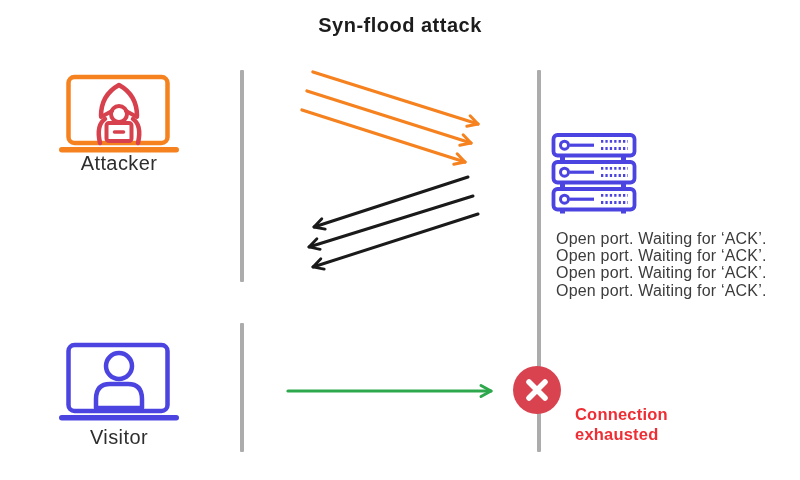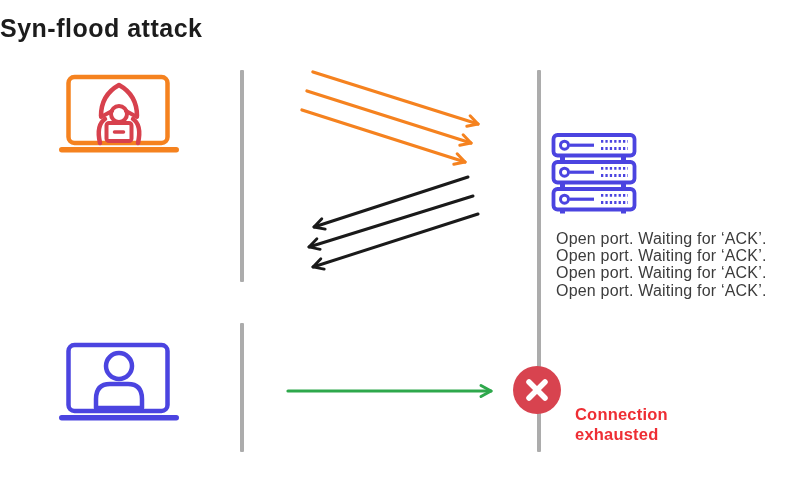--- a/index.html
+++ b/index.html
@@ -1,22 +1,22 @@
 <!DOCTYPE html>
 <html><head>
 <meta charset="utf-8">
 <style>
   html,body{margin:0;padding:0;background:#ffffff;}
   .canvas{
     position:relative;width:800px;height:480px;background:#ffffff;
     font-family:"Liberation Sans",sans-serif;overflow:hidden;
   }
   .title{
-    position:absolute;left:0;right:0;top:14px;
-    font-size:25px;font-weight:700;color:#1c1c1c;letter-spacing:.5px;
+    position:absolute;left:0;right:0;top:14px;text-align:center;
+    font-size:20px;font-weight:700;color:#1c1c1c;letter-spacing:.5px;
   }
   .actor-label{
     position:absolute;left:58px;width:122px;text-align:center;
     font-size:20px;color:#2e2e2e;letter-spacing:.4px;
   }
   .attacker-label{top:152px;}
   .visitor-label{top:426px;}
   .icon-svg{position:absolute;}
   .attacker-icon{left:58px;top:68px;}
   .visitor-icon{left:58px;top:338px;}
@@ -56,29 +56,31 @@
       <path d="M43,48 Q43,27 61,17 Q79,27 79,48"></path>
       <path d="M43,49 L54,43" stroke-width="4"></path>
       <path d="M79,49 L68,43" stroke-width="4"></path>
       <circle cx="61" cy="46" r="8" stroke-width="4"></circle>
       <path d="M42,75 Q38,57 47,51"></path>
       <path d="M80,75 Q84,57 75,51"></path>
       <rect x="48.5" y="55" width="25" height="18" rx="2.5" fill="#ffffff" stroke-width="4"></rect>
       <line x1="56.5" y1="64" x2="65.5" y2="64" stroke-width="3.5"></line>
     </g>
   </svg>
+  <div class="actor-label attacker-label">Attacker</div>
 
   <svg class="icon-svg visitor-icon" width="122" height="86" viewBox="0 0 122 86">
     <rect x="10.5" y="7" width="99" height="66" rx="6" fill="none" stroke="#4B44E0" stroke-width="4.5"></rect>
     <rect x="1" y="77" width="120" height="5.5" rx="2.75" fill="#4B44E0"></rect>
     <g fill="none" stroke="#4B44E0" stroke-width="4.5" stroke-linecap="round" stroke-linejoin="round">
       <circle cx="61" cy="28" r="13"></circle>
       <path d="M38,70 V61 Q38,46 52,46 H70 Q84,46 84,61 V70 Z"></path>
     </g>
   </svg>
+  <div class="actor-label visitor-label">Visitor</div>
 
   <div class="timeline tl-left-top"></div>
   <div class="timeline tl-left-bottom"></div>
   <div class="timeline tl-right"></div>
 
   <svg class="arrow-layer" width="800" height="480" viewBox="0 0 800 480">
     <defs>
       <marker id="mo" markerUnits="userSpaceOnUse" markerWidth="16" markerHeight="16" viewBox="0 0 16 16" refX="13" refY="8" orient="auto">
         <path d="M3,2.5 L13,8 L3,13.5" fill="none" stroke="#F5821F" stroke-width="3" stroke-linecap="round" stroke-linejoin="round"></path>
       </marker>

